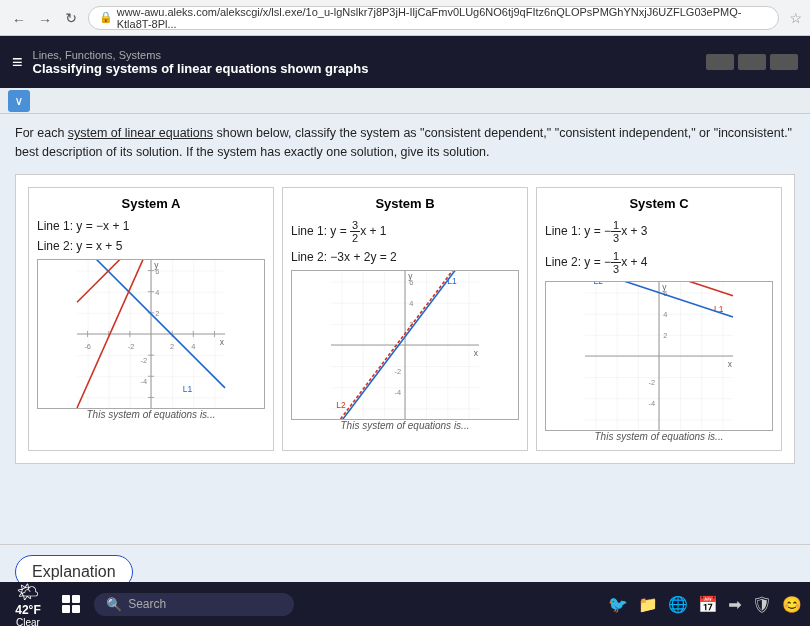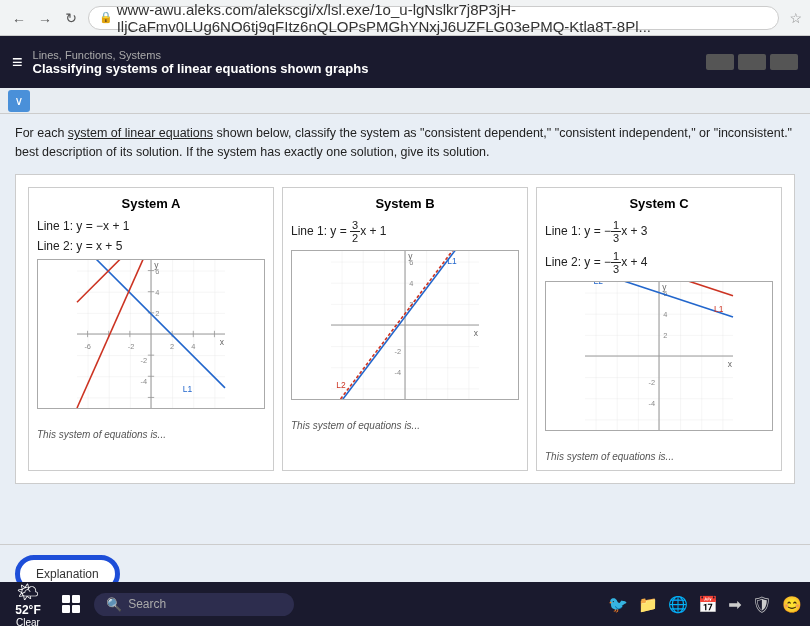--- a/index.html
+++ b/index.html
@@ -135,39 +135,40 @@
       width: 100%;
       height: 150px;
       border: 1px solid #aaa;
       background: white;
       position: relative;
       overflow: hidden;
     }
     .graph-description {
       font-size: 10px;
       color: #555;
-      margin-top: 20px;
+      margin-top: 0;
+      text-align: center;
       font-style: italic;
     }
 
     
     .action-area {
       background: #e8eef5;
       padding: 10px 15px;
       display: flex;
       align-items: center;
       gap: 10px;
       border-top: 1px solid #ccc;
     }
     .btn-explanation {
       padding: 7px 16px;
       background: white;
-      border: 5px solid #1d4ed8;
+      border: 1px solid #1d4ed8;
       border-radius: 20px;
-      font-size: 12px;
+      font-size: 16px;
       cursor: pointer;
       color: #333;
     }
     .btn-check {
       padding: 7px 18px;
       background: #2196F3;
       border: none;
       border-radius: 20px;
       color: white;
       font-size: 13px;
@@ -251,21 +252,21 @@
 <body>
 
 <div class="browser-bar">
   <div class="browser-nav">
     <button class="nav-btn">←</button>
     <button class="nav-btn">→</button>
     <button class="nav-btn">↻</button>
   </div>
   <div class="address-bar">
     <span>🔒</span>
-    <span style="font-size:15px;color:#333;">www-awu.aleks.com/alekscgi/x/lsl.exe/1o_u-lgNslkr7j8P3jH-IljCaFmv0LUg6NO6tj9qFItz6nQLOPsPMGhYNxjJ6UZFLG03ePMQ-Ktla8T-8Pl...</span>
+    <span style="font-size:11px;color:#333;">www-awu.aleks.com/alekscgi/x/lsl.exe/1o_u-lgNslkr7j8P3jH-IljCaFmv0LUg6NO6tj9qFItz6nQLOPsPMGhYNxjJ6UZFLG03ePMQ-Ktla8T-8Pl...</span>
   </div>
   <span class="star-btn">☆</span>
 </div>
 
 <div class="app-header">
   <span class="hamburger">≡</span>
   <div class="header-title-area">
     <span class="header-subtitle">Lines, Functions, Systems</span>
     <span class="header-title">Classifying systems of linear equations shown graphs</span>
   </div>
@@ -346,20 +347,21 @@
     </div>
 
     <div class="system-panel">
       <div class="system-title">System B</div>
       <div class="system-eq">
         Line 1: y = <span style="display:inline-flex;flex-direction:column;align-items:center;font-size:11px;vertical-align:middle;line-height:1.1;">
             <span style="border-bottom:1px solid #222;padding:0 2px;">3</span>
             <span>2</span>
           </span>x + 1
       </div>
+      <div class="system-eq">Line 2: −3x + 2y = 2</div>
       <div class="graph-area">
         <svg viewBox="-70 -70 140 140" xmlns="http://www.w3.org/2000/svg">
           <defs>
             <pattern id="gridB" width="20" height="20" patternUnits="userSpaceOnUse">
               <path d="M 20 0 L 0 0 0 20" fill="none" stroke="#ddd" stroke-width="0.5"></path>
             </pattern>
           </defs>
           <rect x="-70" y="-70" width="140" height="140" fill="url(#gridB)"></rect>
           <line x1="-70" y1="0" x2="70" y2="0" stroke="#999" stroke-width="1"></line>
           <line x1="0" y1="-70" x2="0" y2="70" stroke="#999" stroke-width="1"></line>
@@ -431,21 +433,21 @@
 </div>
 
 <div class="footer">
   <span>© 2024 McGraw Hill LLC. All Rights Reserved.</span>
   <a>Terms of</a>
 </div>
 
 <div class="taskbar">
   <div class="taskbar-weather">
     <span class="weather-icon">🌤</span>
-    <span class="temp">52°F</span>
+    <span class="temp">42°F</span>
     <span>Clear</span>
   </div>
   <button class="taskbar-start">
     <div class="win-logo">
       <div></div>
         <div></div>
         <div></div>
         <div></div>
     </div>
   </button>

